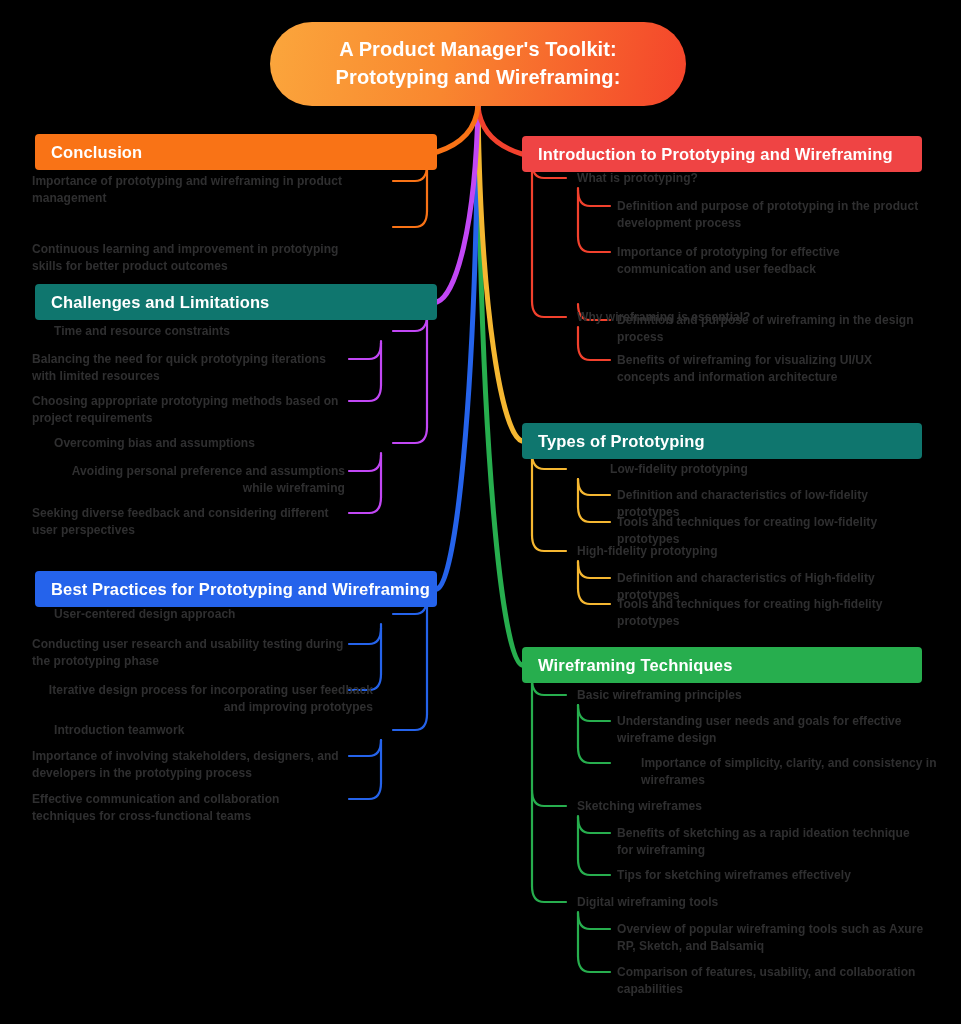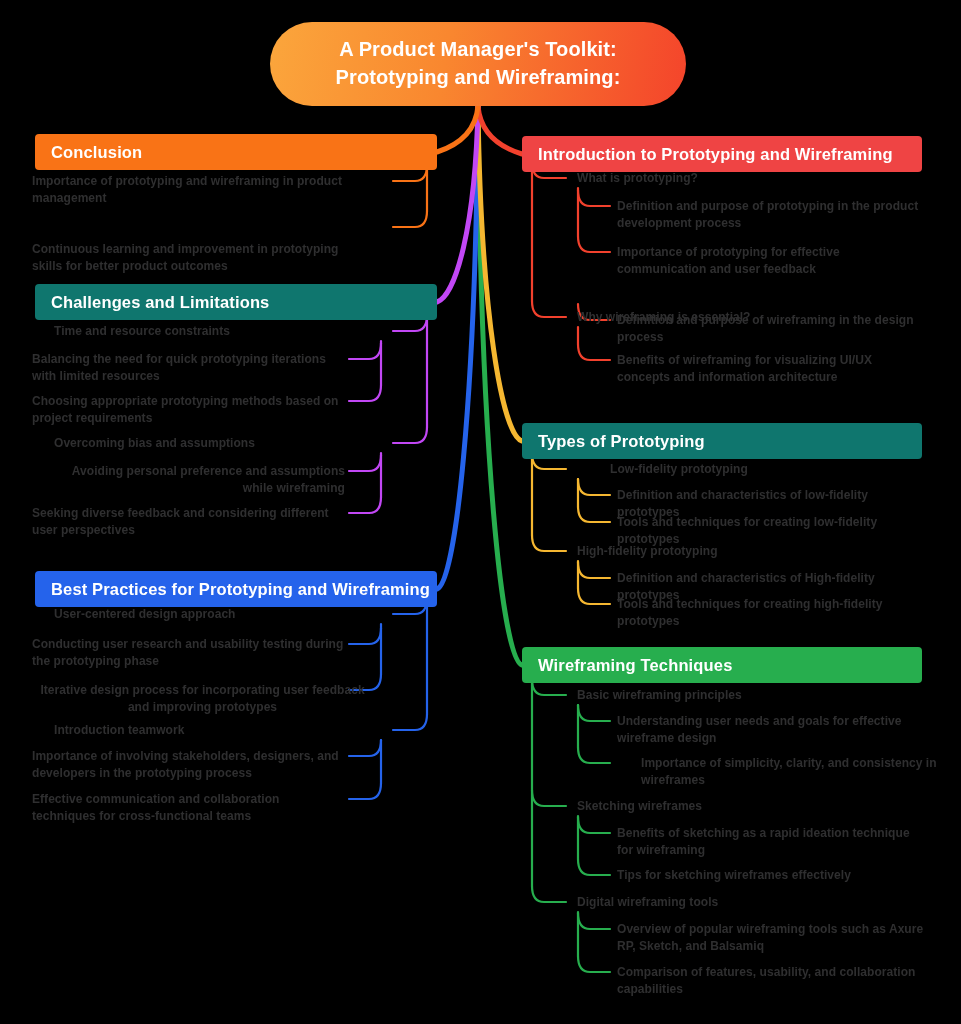--- a/index.html
+++ b/index.html
@@ -130,21 +130,21 @@
       <div class="node left" style="right: 616px; left: 32px; text-align: left; top: 351px;"><span>Balancing the need for quick prototyping iterations with limited resources</span></div>
       <div class="node left" style="right: 616px; left: 32px; text-align: left; top: 393px;"><span>Choosing appropriate prototyping methods based on project requirements</span></div>
       <div class="node left" style="right: 606px; left: 32px; text-align: left; padding-left: 22px; top: 435px;"><span>Overcoming bias and assumptions</span></div>
       <div class="node left" style="right: 616px; left: 32px; text-align: right; top: 463px; margin-left: 34px;"><span>Avoiding personal preference and assumptions while wireframing</span></div>
       <div class="node left" style="right: 616px; left: 32px; text-align: left; top: 505px;"><span>Seeking diverse feedback and considering different user perspectives</span></div>
       <div class="bar left" style="left: 35px; top: 571px; width: 402px; background: rgb(37, 99, 235);">
         <span>Best Practices for Prototyping and Wireframing</span>
       </div>
       <div class="node left" style="right: 606px; left: 32px; text-align: left; padding-left: 22px; top: 606px;"><span>User-centered design approach</span></div>
       <div class="node left" style="right: 616px; left: 32px; text-align: left; top: 636px;"><span>Conducting user research and usability testing during the prototyping phase</span></div>
-      <div class="node left" style="right: 588px; left: 32px; text-align: center; top: 682px;"><span>Iterative design process for incorporating user feedback and improving prototypes</span></div>
+      <div class="node left" style="right: 588px; left: 32px; text-align: right; top: 682px;"><span>Iterative design process for incorporating user feedback and improving prototypes</span></div>
       <div class="node left" style="right: 606px; left: 32px; text-align: left; padding-left: 22px; top: 722px;"><span>Introduction teamwork</span></div>
       <div class="node left" style="right: 616px; left: 32px; text-align: left; top: 748px;"><span>Importance of involving stakeholders, designers, and developers in the prototyping process</span></div>
       <div class="node left" style="right: 616px; left: 32px; text-align: left; top: 791px;"><span>Effective communication and collaboration techniques for cross-functional teams</span></div>
       <div class="bar right" style="left: 522px; top: 136px; width: 400px; background: #ef4444;">
         <span>Introduction to Prototyping and Wireframing</span>
       </div>
       <div class="node right" style="left: 577px; width: 350px; top: 170px;"><span>What is prototyping?</span></div>
       <div class="node right" style="left: 617px; width: 310px; top: 198px;"><span>Definition and purpose of prototyping in the product development process</span></div>
       <div class="node right" style="left: 617px; width: 310px; top: 244px;"><span>Importance of prototyping for effective communication and user feedback</span></div>
       <div class="node right" style="left: 577px; width: 350px; top: 309px;"><span>Why wireframing is essential?</span></div>

